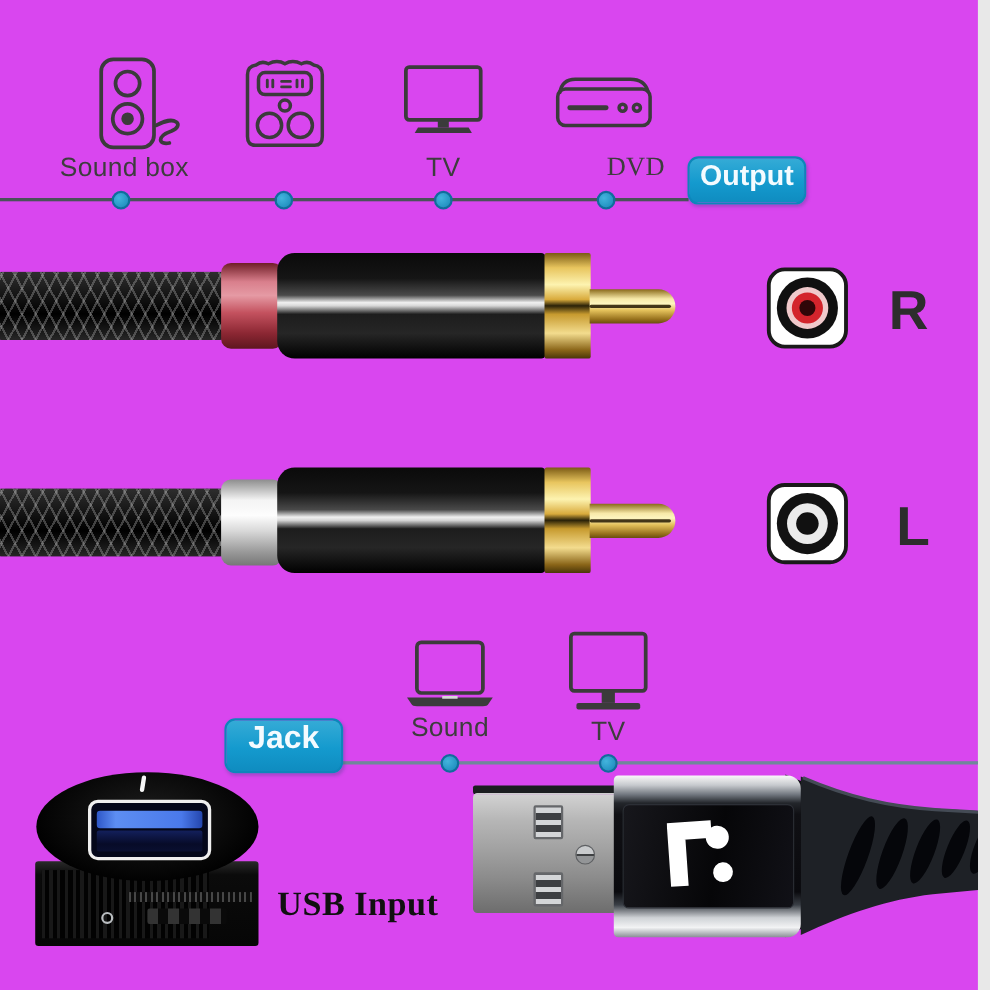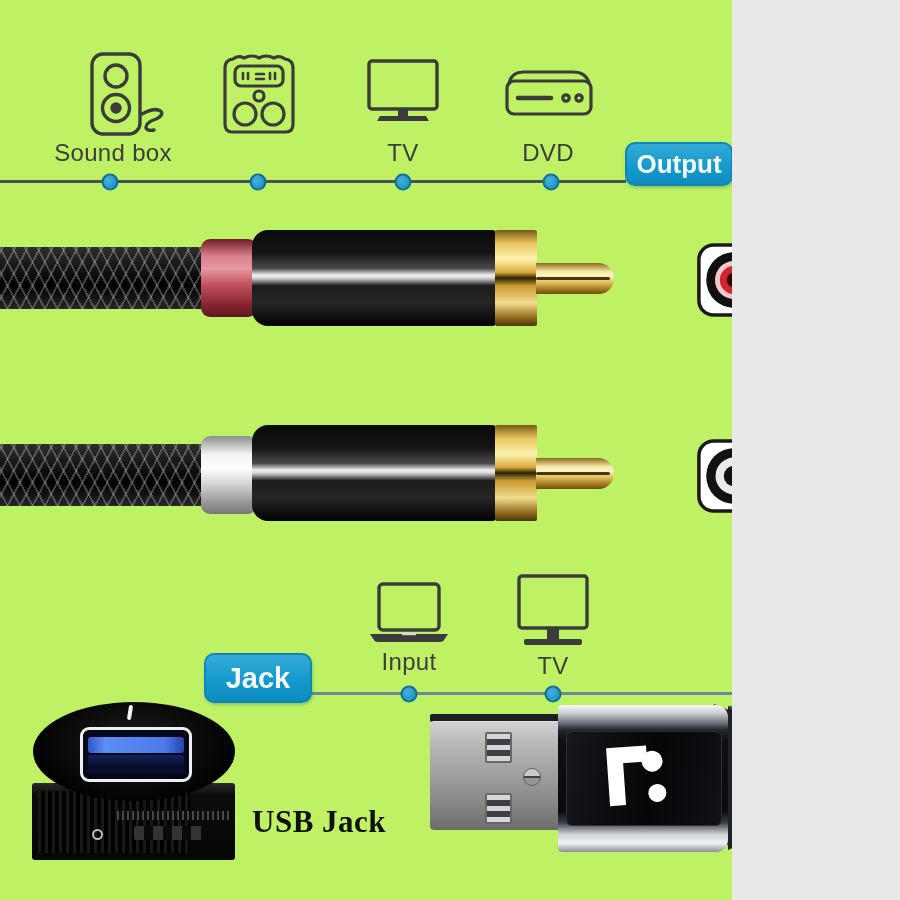--- a/index.html
+++ b/index.html
@@ -1,32 +1,32 @@
 <!DOCTYPE html>
 <html><head>
 <meta charset="utf-8">
 <style>
   html,body{margin:0;padding:0;background:#e8e8e8;}
   .stage{
-    position:relative;width:732px;height:900px;overflow:hidden;
-    background:#bef264;
+    position:relative;width:889px;height:900px;overflow:hidden;
+    background:#d946ef;
     font-family:"Liberation Sans","DejaVu Sans",sans-serif;
   }
   .abs{position:absolute;}
 
   
   .icon svg{display:block;}
   .dev-label{
     position:absolute;color:#3d3d3d;font-size:24px;text-align:center;
     width:180px;transform:translateX(-50%);letter-spacing:.3px;
   }
 
   
   .badge{
-    position:absolute;display:flex;align-items:center;justify-content:center;
+    position:absolute;display:flex;align-items:flex-start;justify-content:center;
     background:linear-gradient(180deg,#35abd6 0%,#149ace 55%,#0f8cc0 100%);
     border:2px solid #0d86ba;border-radius:10px;color:#f4fbff;font-weight:bold;
     box-shadow:1px 2px 3px rgba(10,70,100,.25);
   }
 
   
   .hline{position:absolute;height:3px;}
   .line-dark{background:#4a525a;}
   .line-light{background:#70879a;}
   .dot{
@@ -182,21 +182,21 @@
       <path d="M6 16 Q8 4 20 4 H70 Q83 4 86 15"></path>
       <rect x="4" y="13" width="84" height="33" rx="7"></rect>
       <path d="M15 30 H48" stroke-width="4.5"></path>
       <circle cx="63" cy="30" r="3.2"></circle>
       <circle cx="76" cy="30" r="3.2"></circle>
     </svg>
   </div>
 
   <div class="dev-label" style="left:113px;top:139px;">Sound box</div>
   <div class="dev-label" style="left:403px;top:139px;">TV</div>
-  <div class="dev-label" style="left:548px;top:139px;">DVD</div>
+  <div class="dev-label" style="left:578px;top:139px;font-family:Liberation Serif, serif;">DVD</div>
 
   <div class="hline line-dark" style="left:0;top:180px;width:626px;"></div>
   <div class="dot" style="left:110px;top:182px;"></div>
   <div class="dot" style="left:258px;top:182px;"></div>
   <div class="dot" style="left:403px;top:182px;"></div>
   <div class="dot" style="left:551px;top:182px;"></div>
 
   <div class="badge" style="left:625px;top:142px;width:104px;height:40px;font-size:26px;">
     <span>Output</span>
   </div>
@@ -241,21 +241,21 @@
       <path d="M36 53 h14" stroke="#d8d8d8" stroke-width="2.4"></path>
     </svg>
   </div>
   <div class="abs icon" style="left:515px;top:572px;">
     <svg width="76" height="76" viewBox="0 0 76 76" fill="none" stroke="#3b3b3b" stroke-width="3.4">
       <rect x="4" y="4" width="68" height="52" rx="3"></rect>
       <rect x="32" y="56" width="12" height="11" fill="#3b3b3b" stroke="none"></rect>
       <rect x="9" y="67" width="58" height="6" rx="2" fill="#3b3b3b" stroke="none"></rect>
     </svg>
   </div>
-  <div class="dev-label" style="left:409px;top:648px;">Input</div>
+  <div class="dev-label" style="left:409px;top:648px;">Sound</div>
   <div class="dev-label" style="left:553px;top:652px;">TV</div>
 
   <div class="hline line-light" style="left:250px;top:692px;width:650px;"></div>
   <div class="dot" style="left:409px;top:694px;"></div>
   <div class="dot" style="left:553px;top:694px;"></div>
 
   <div class="badge" style="left:204px;top:653px;width:104px;height:46px;font-size:29px;">
     <span>Jack</span>
   </div>
 
@@ -264,21 +264,21 @@
     <div class="pc-ticks"></div>
     <div class="pc-ports"></div>
     <div class="pc-logo"></div>
   </div>
   <div class="callout-ellipse"></div>
   <div class="callout-notch"></div>
   <div class="usb-port">
     <div class="usb-port-blue"></div>
     <div class="usb-port-cavity"></div>
   </div>
-  <div class="usb-caption">USB Jack</div>
+  <div class="usb-caption">USB Input</div>
 
   <div class="abs" style="left:708px;top:690px;">
     <svg width="192" height="180" viewBox="0 0 192 180">
       <path d="M6 14 L44 30 L44 142 L6 162 Z" fill="#0e1013"></path>
       <path d="M20 16 C62 34 98 42 140 45 L192 48 L192 118 L140 123 C98 128 64 140 20 160 Z" fill="#1e2126"></path>
       <path d="M22 17 C64 35 100 43 142 46 L192 49" stroke="#444b55" stroke-width="3" fill="none"></path>
       <g fill="#05060a">
         <ellipse cx="72" cy="88" rx="9" ry="38" transform="rotate(20 72 88)"></ellipse>
         <ellipse cx="103" cy="86" rx="9" ry="34" transform="rotate(20 103 86)"></ellipse>
         <ellipse cx="133" cy="84" rx="8.5" ry="31" transform="rotate(21 133 84)"></ellipse>

